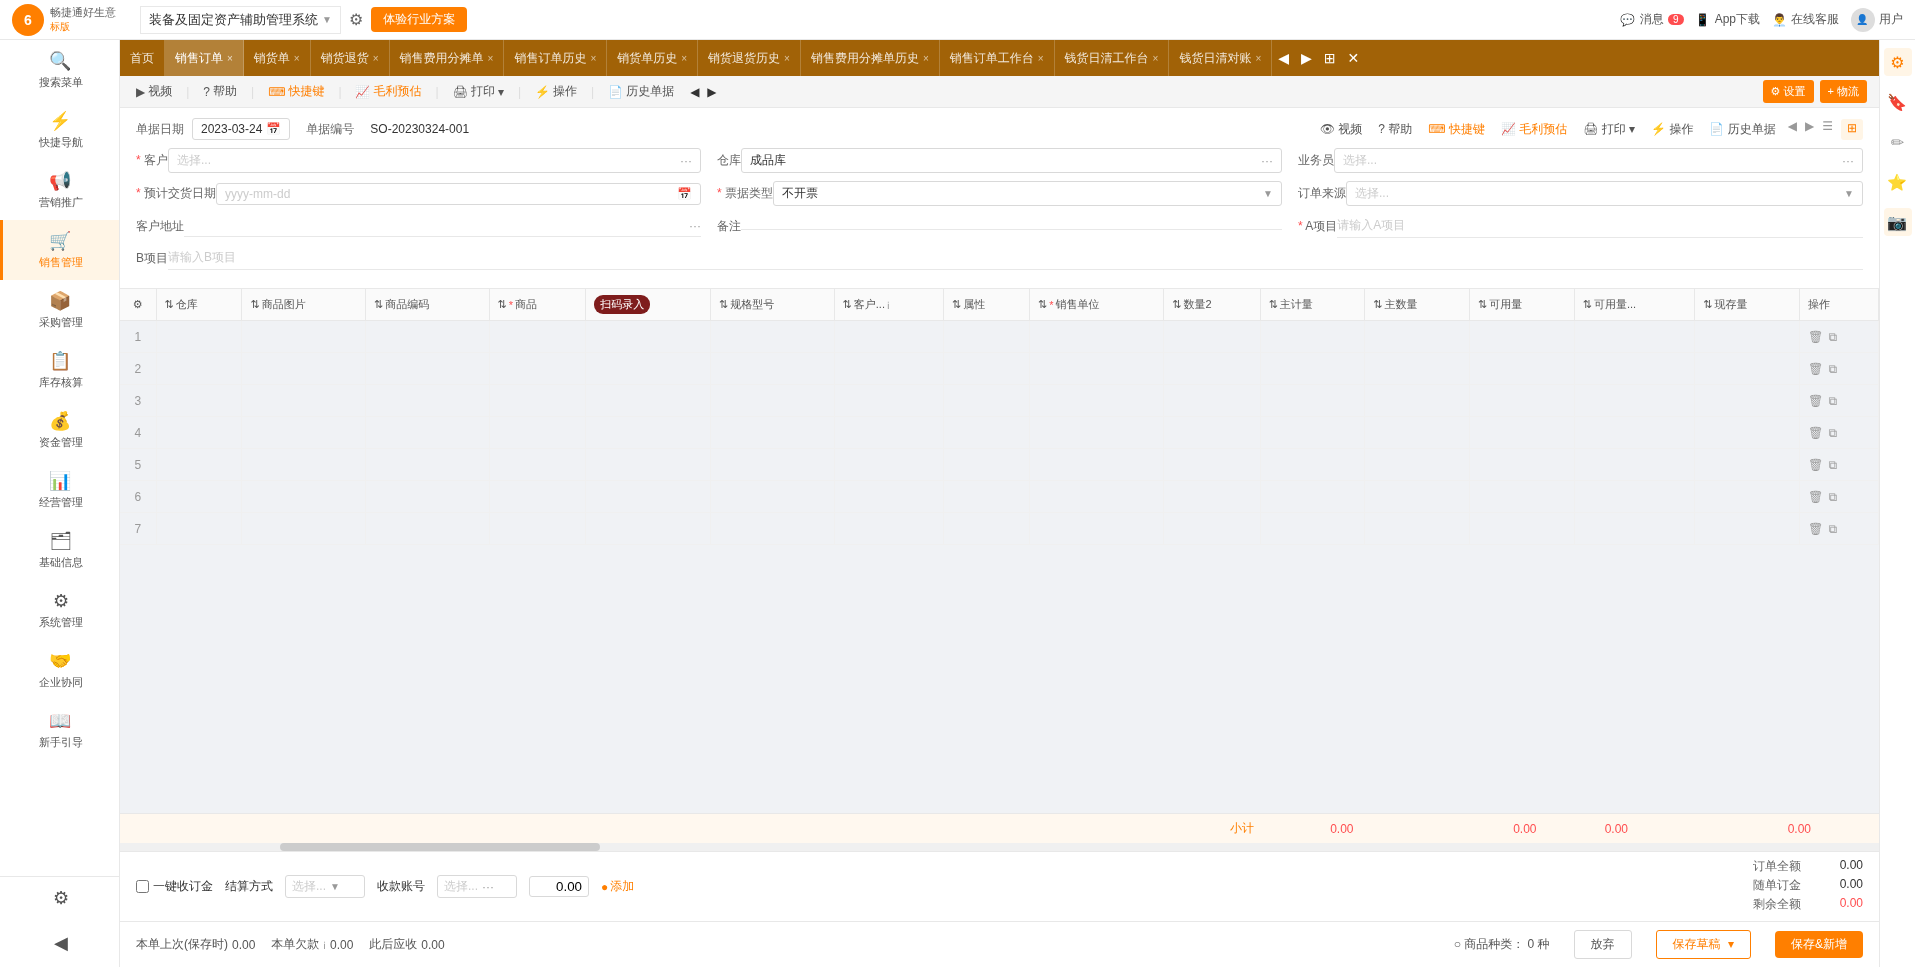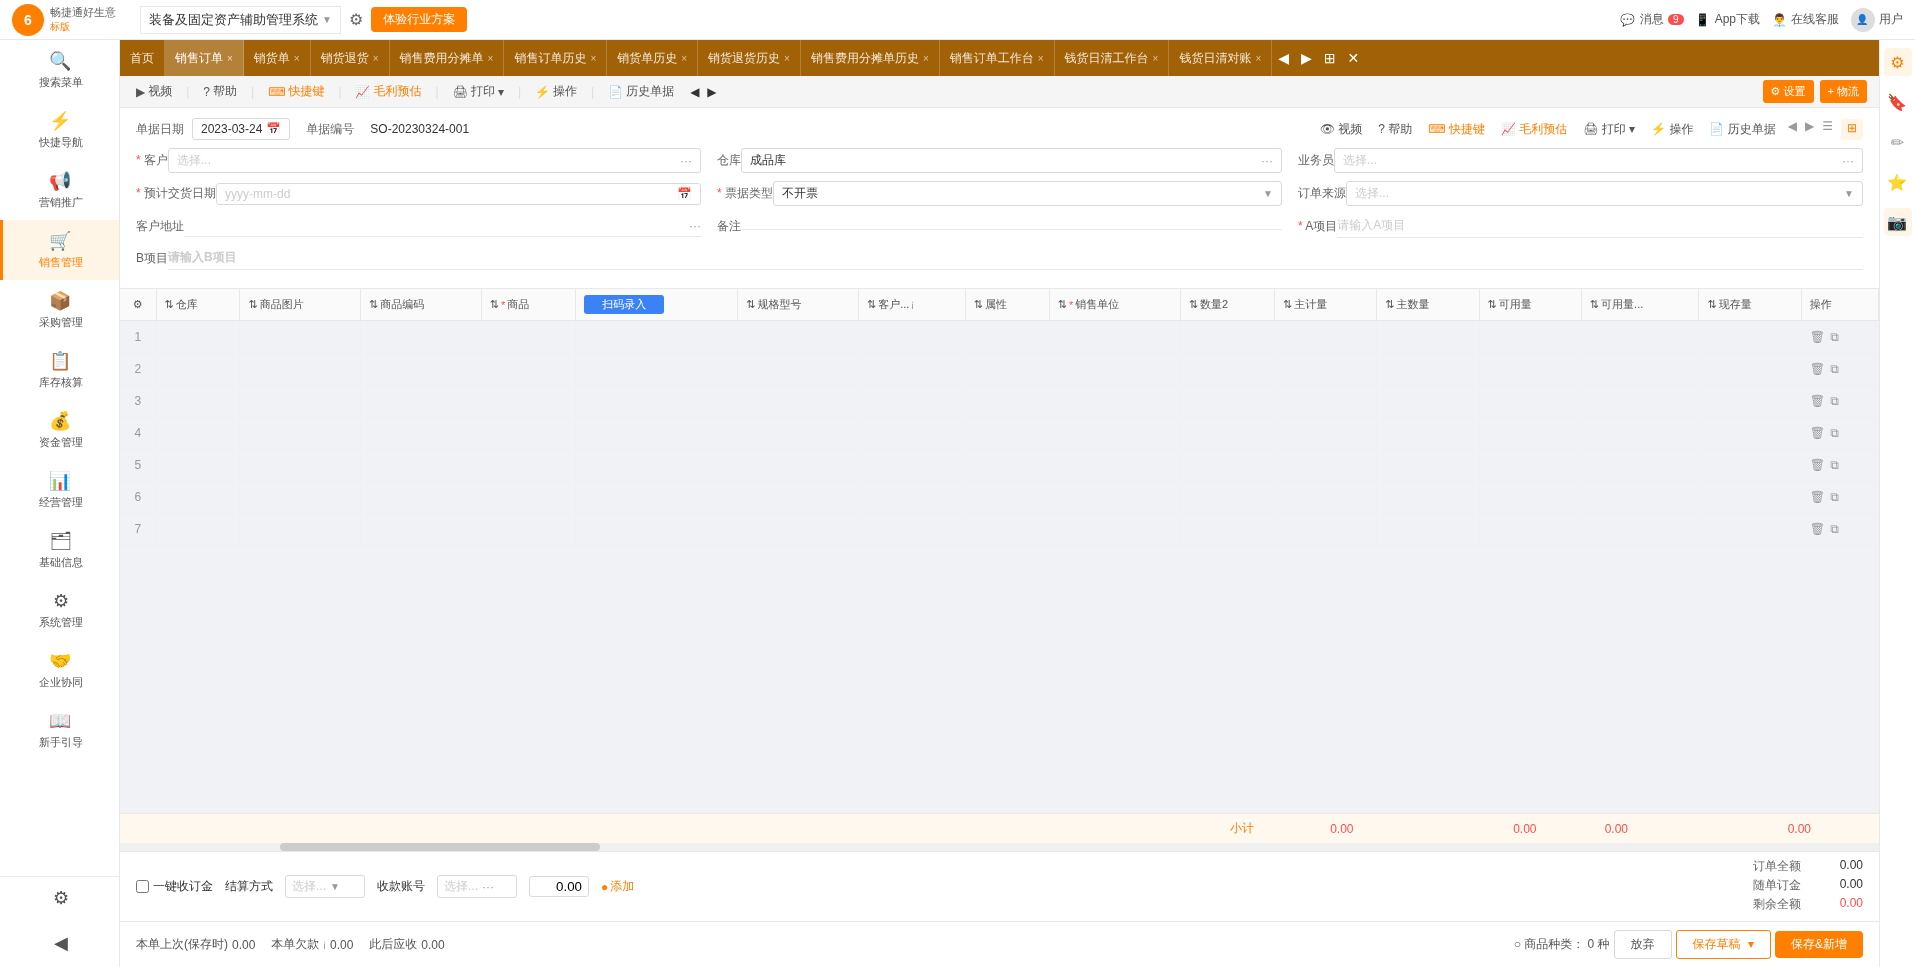--- a/index.html
+++ b/index.html
@@ -280,25 +280,25 @@
       padding: 4px 8px;
       border-right: 1px solid #f0f0f0;
       height: 32px;
     }
     .row-num {
       color: #999;
       text-align: center;
       width: 30px;
     }
     .scan-btn {
-      background: #3b82f6;
+      background: #7f1d1d;
       color: white;
       border: none;
-      padding: 2px 18px;
-      border-radius: 3px;
+      padding: 2px 6px;
+      border-radius: 9px;
       font-size: 11px;
       cursor: pointer;
       white-space: nowrap;
     }
     .col-gear { text-align: center; width: 36px; }
 
     
     .table-footer {
       background: #fff8ef;
       display: flex;
@@ -404,21 +404,21 @@
       display: flex;
       align-items: center;
       gap: 4px;
       font-size: 12px;
       color: #555;
     }
     .bottom-stat .value { font-weight: 500; }
     .bottom-actions {
       margin-left: auto;
       display: flex;
-      gap: 4px;
+      gap: 24px;
       align-items: center;
     }
     .product-count { color: #555; font-size: 12px; }
     .btn-discard {
       border: 1px solid #d9d9d9;
       background: white;
       color: #555;
       padding: 5px 16px;
       border-radius: 3px;
       cursor: pointer;
@@ -797,21 +797,21 @@
           <span class="form-label required">A项目</span>
           <div style="flex:1;border-bottom:1px solid #e8e8e8;padding:3px 0;">
             <span style="color:#ccc;">请输入A项目</span>
           </div>
         </div>
       </div>
 
       <div class="form-row">
         <div class="form-field">
           <span class="form-label">B项目</span>
-          <div style="flex:1;border-bottom:1px solid #e8e8e8;padding:3px 0;font-weight:bold;">
+          <div style="flex:1;border-bottom:1px solid #e8e8e8;padding:3px 0;">
             <span style="color:#ccc;">请输入B项目</span>
           </div>
         </div>
       </div>
     </div>
 
 
     <div class="table-wrapper">
       <table>
         <thead>

